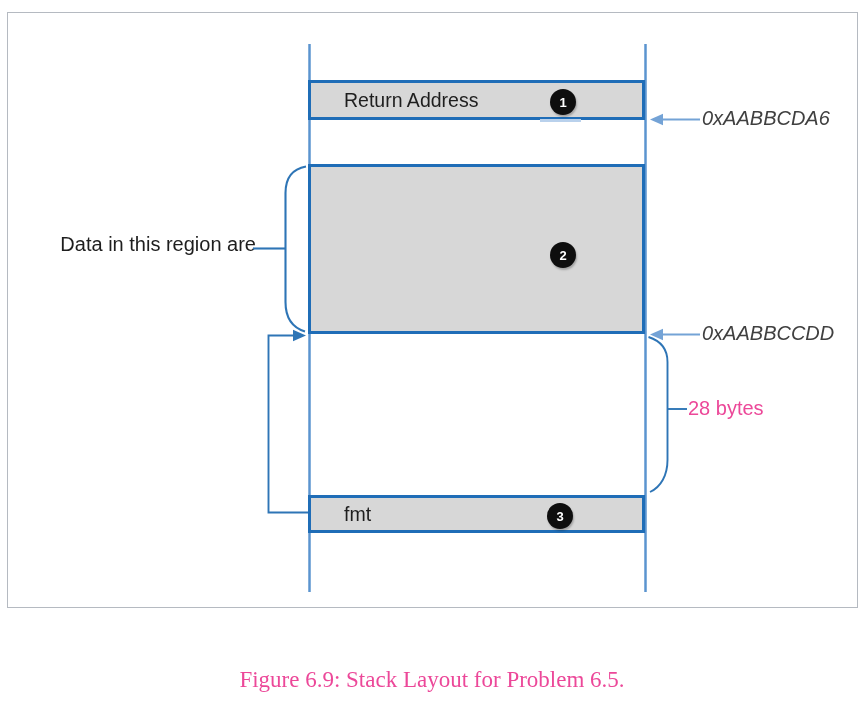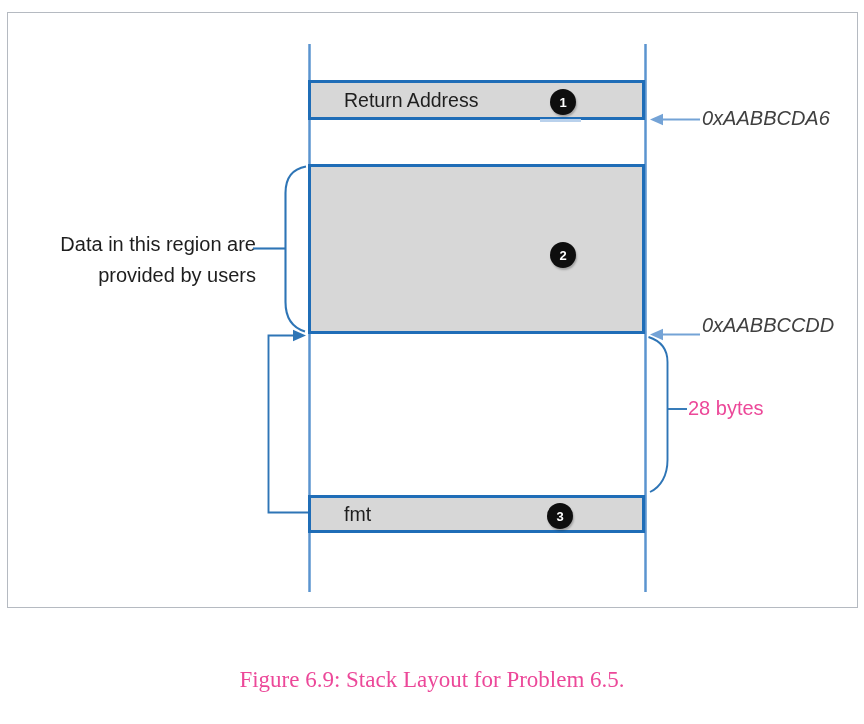--- a/index.html
+++ b/index.html
@@ -82,21 +82,21 @@
   }
   .addr {
     position: absolute;
     font-size: 20px;
     color: #404040;
     white-space: nowrap;
     z-index: 2;
     font-style: italic;
   }
   .addr-top { left: 702px; top: 107px; }
-  .addr-bottom { left: 702px; top: 314px; }
+  .addr-bottom { left: 702px; top: 322px; }
   .size-label { position: absolute; left: 688px; top: 397px; font-size: 20px; color: #ec4899; z-index: 2; }
 
   .caption {
     position: absolute;
     left: 0; top: 667px;
     width: 864px;
     text-align: center;
     font-family: "Liberation Serif", serif;
     font-size: 23px;
     color: #ec4899;
@@ -123,21 +123,20 @@
     <span class="badge badge-2">2</span>
   </div>
 
   <div class="stack-box box-fmt">
     <span class="box-label">fmt</span>
     <span class="badge badge-3">3</span>
   </div>
 
   <div class="note">
     <div>Data in this region are</div>
-    <div>provided by users</div>
   </div>
 
   <div class="addr addr-top">0xAABBCDA6</div>
 
   <div class="addr addr-bottom">0xAABBCCDD</div>
 
   <div class="size-label">28 bytes</div>
 
   <svg class="layer layer-front" viewBox="0 0 864 724">
 

